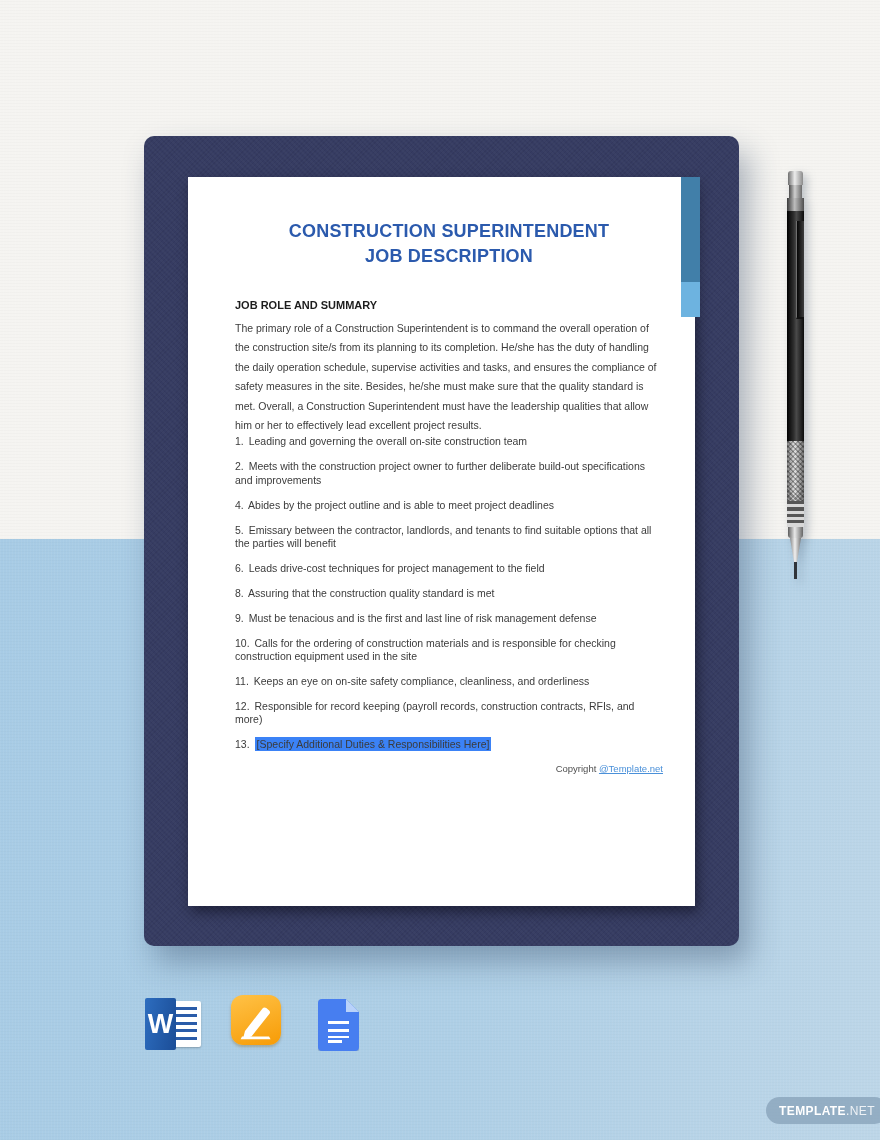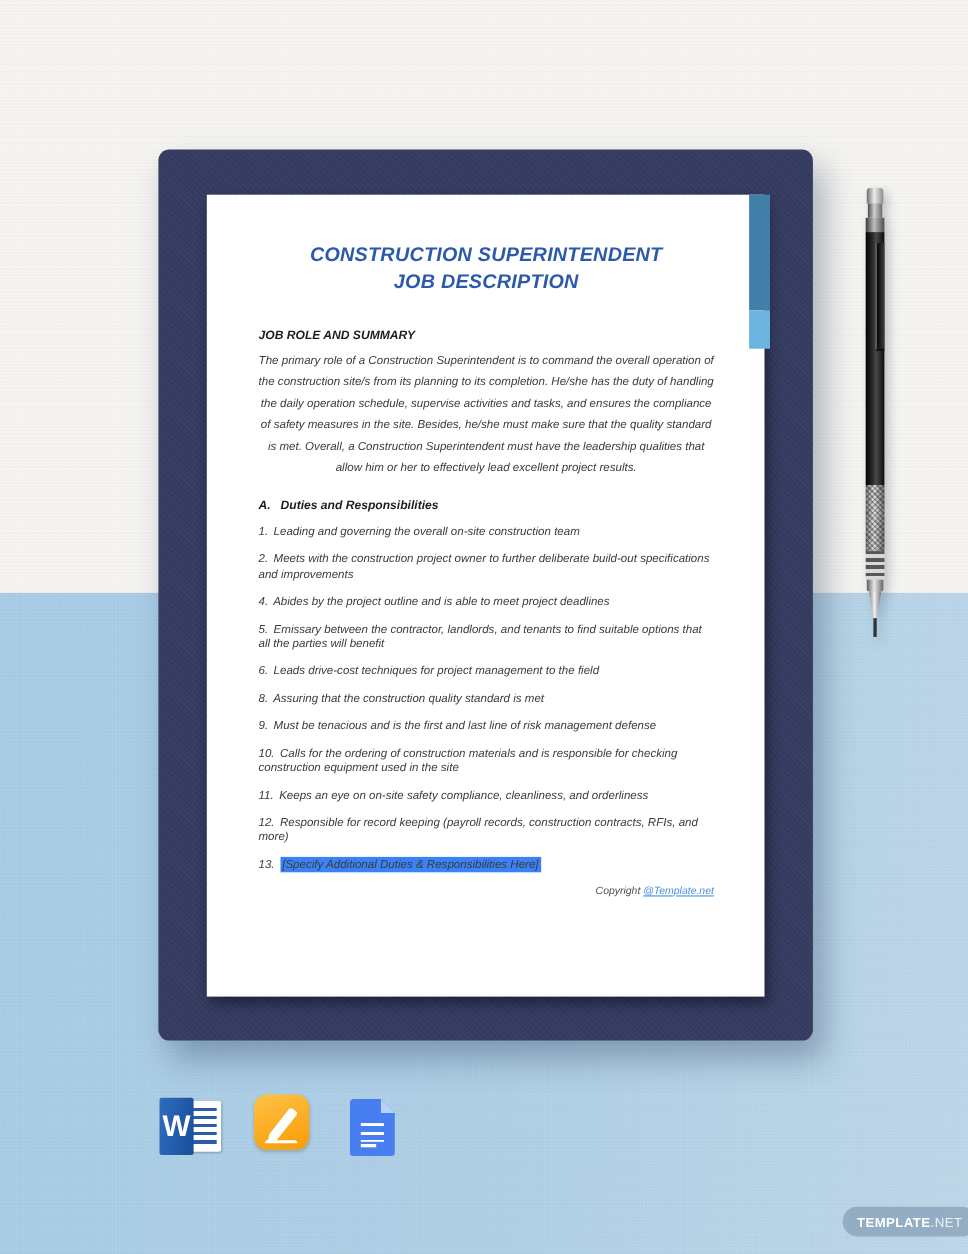--- a/index.html
+++ b/index.html
@@ -25,25 +25,25 @@
   .board::after{content:"";position:absolute;inset:0;border-radius:10px;
     background-image:repeating-linear-gradient(45deg,rgba(255,255,255,.022) 0 2px,transparent 2px 4px),
                      repeating-linear-gradient(-45deg,rgba(0,0,0,.05) 0 1px,transparent 1px 3px);}
   
   .page{position:absolute;left:188px;top:177px;width:507px;height:729px;background:#ffffff;
     box-shadow:3px 6px 12px rgba(0,0,10,.45);z-index:2;}
   .bar{position:absolute;z-index:3;}
   .bar-dark{left:681px;top:177px;width:19px;height:105px;}
   .bar-light{left:681px;top:282px;width:19px;height:35px;}
   .page-inner{position:relative;width:100%;height:100%;box-sizing:border-box;
-    padding:42px 46px 0 47px;font-style:italic;}
+    padding:42px 32px 0 47px;}
   .doc-title{text-align:center;font-weight:bold;font-size:18px;line-height:25px;
     letter-spacing:.2px;margin:0 0 30px;}
   .sum-h{font-size:11px;font-weight:bold;color:#1d1d1d;margin:0 0 8px;}
-  .summary{font-size:10.5px;line-height:19.4px;color:#3b3b3b;margin:0;text-align:center;}
+  .summary{font-size:10.5px;line-height:19.4px;color:#3b3b3b;margin:0;}
   .duties-h{font-size:11px;font-weight:bold;color:#1d1d1d;margin:19px 0 11px;}
   .duties-h .hnum{margin-right:9px;}
   ul.duties{list-style:none;margin:0;padding:0;}
   ul.duties li{font-size:10.5px;line-height:13.4px;color:#3b3b3b;margin:0 0 11.5px;}
   ul.duties li .num{margin-right:2px;}
   .hl{background:#3b82f6;padding:1px 2px;}
   .copyright{text-align:right;font-size:9.5px;color:#4f4f4f;margin-top:2px;}
   .copyright a{color:#4a90d9;text-decoration:underline;cursor:pointer;}
   
   .pen{position:absolute;left:779px;top:171px;width:34px;height:410px;z-index:4;
@@ -112,23 +112,20 @@
 <div class="board"></div>
 
 <div class="page">
   <div class="page-inner">
     <h1 class="doc-title" style="color:#2b5aad;">
       <span>CONSTRUCTION SUPERINTENDENT</span><br>
       <span>JOB DESCRIPTION</span>
     </h1>
     <div class="sum-h">JOB ROLE AND SUMMARY</div>
     <p class="summary">The primary role of a Construction Superintendent is to command the overall operation of the construction site/s from its planning to its completion. He/she has the duty of handling the daily operation schedule, supervise activities and tasks, and ensures the compliance of safety measures in the site. Besides, he/she must make sure that the quality standard is met. Overall, a Construction Superintendent must have the leadership qualities that allow him or her to effectively lead excellent project results.</p>
-    <div class="duties-h">
-      <span class="hnum">A.</span><span>Duties and Responsibilities</span>
-    </div>
     <ul class="duties">
       <li><span class="num">1.</span> <span>Leading and governing the overall on-site construction team</span></li>
       <li><span class="num">2.</span> <span>Meets with the construction project owner to further deliberate build-out specifications and improvements</span></li>
       <li><span class="num">4.</span> <span>Abides by the project outline and is able to meet project deadlines</span></li>
       <li><span class="num">5.</span> <span>Emissary between the contractor, landlords, and tenants to find suitable options that all the parties will benefit</span></li>
       <li><span class="num">6.</span> <span>Leads drive-cost techniques for project management to the field</span></li>
       <li><span class="num">8.</span> <span>Assuring that the construction quality standard is met</span></li>
       <li><span class="num">9.</span> <span>Must be tenacious and is the first and last line of risk management defense</span></li>
       <li><span class="num">10.</span> <span>Calls for the ordering of construction materials and is responsible for checking construction equipment used in the site</span></li>
       <li><span class="num">11.</span> <span>Keeps an eye on on-site safety compliance, cleanliness, and orderliness</span></li>

